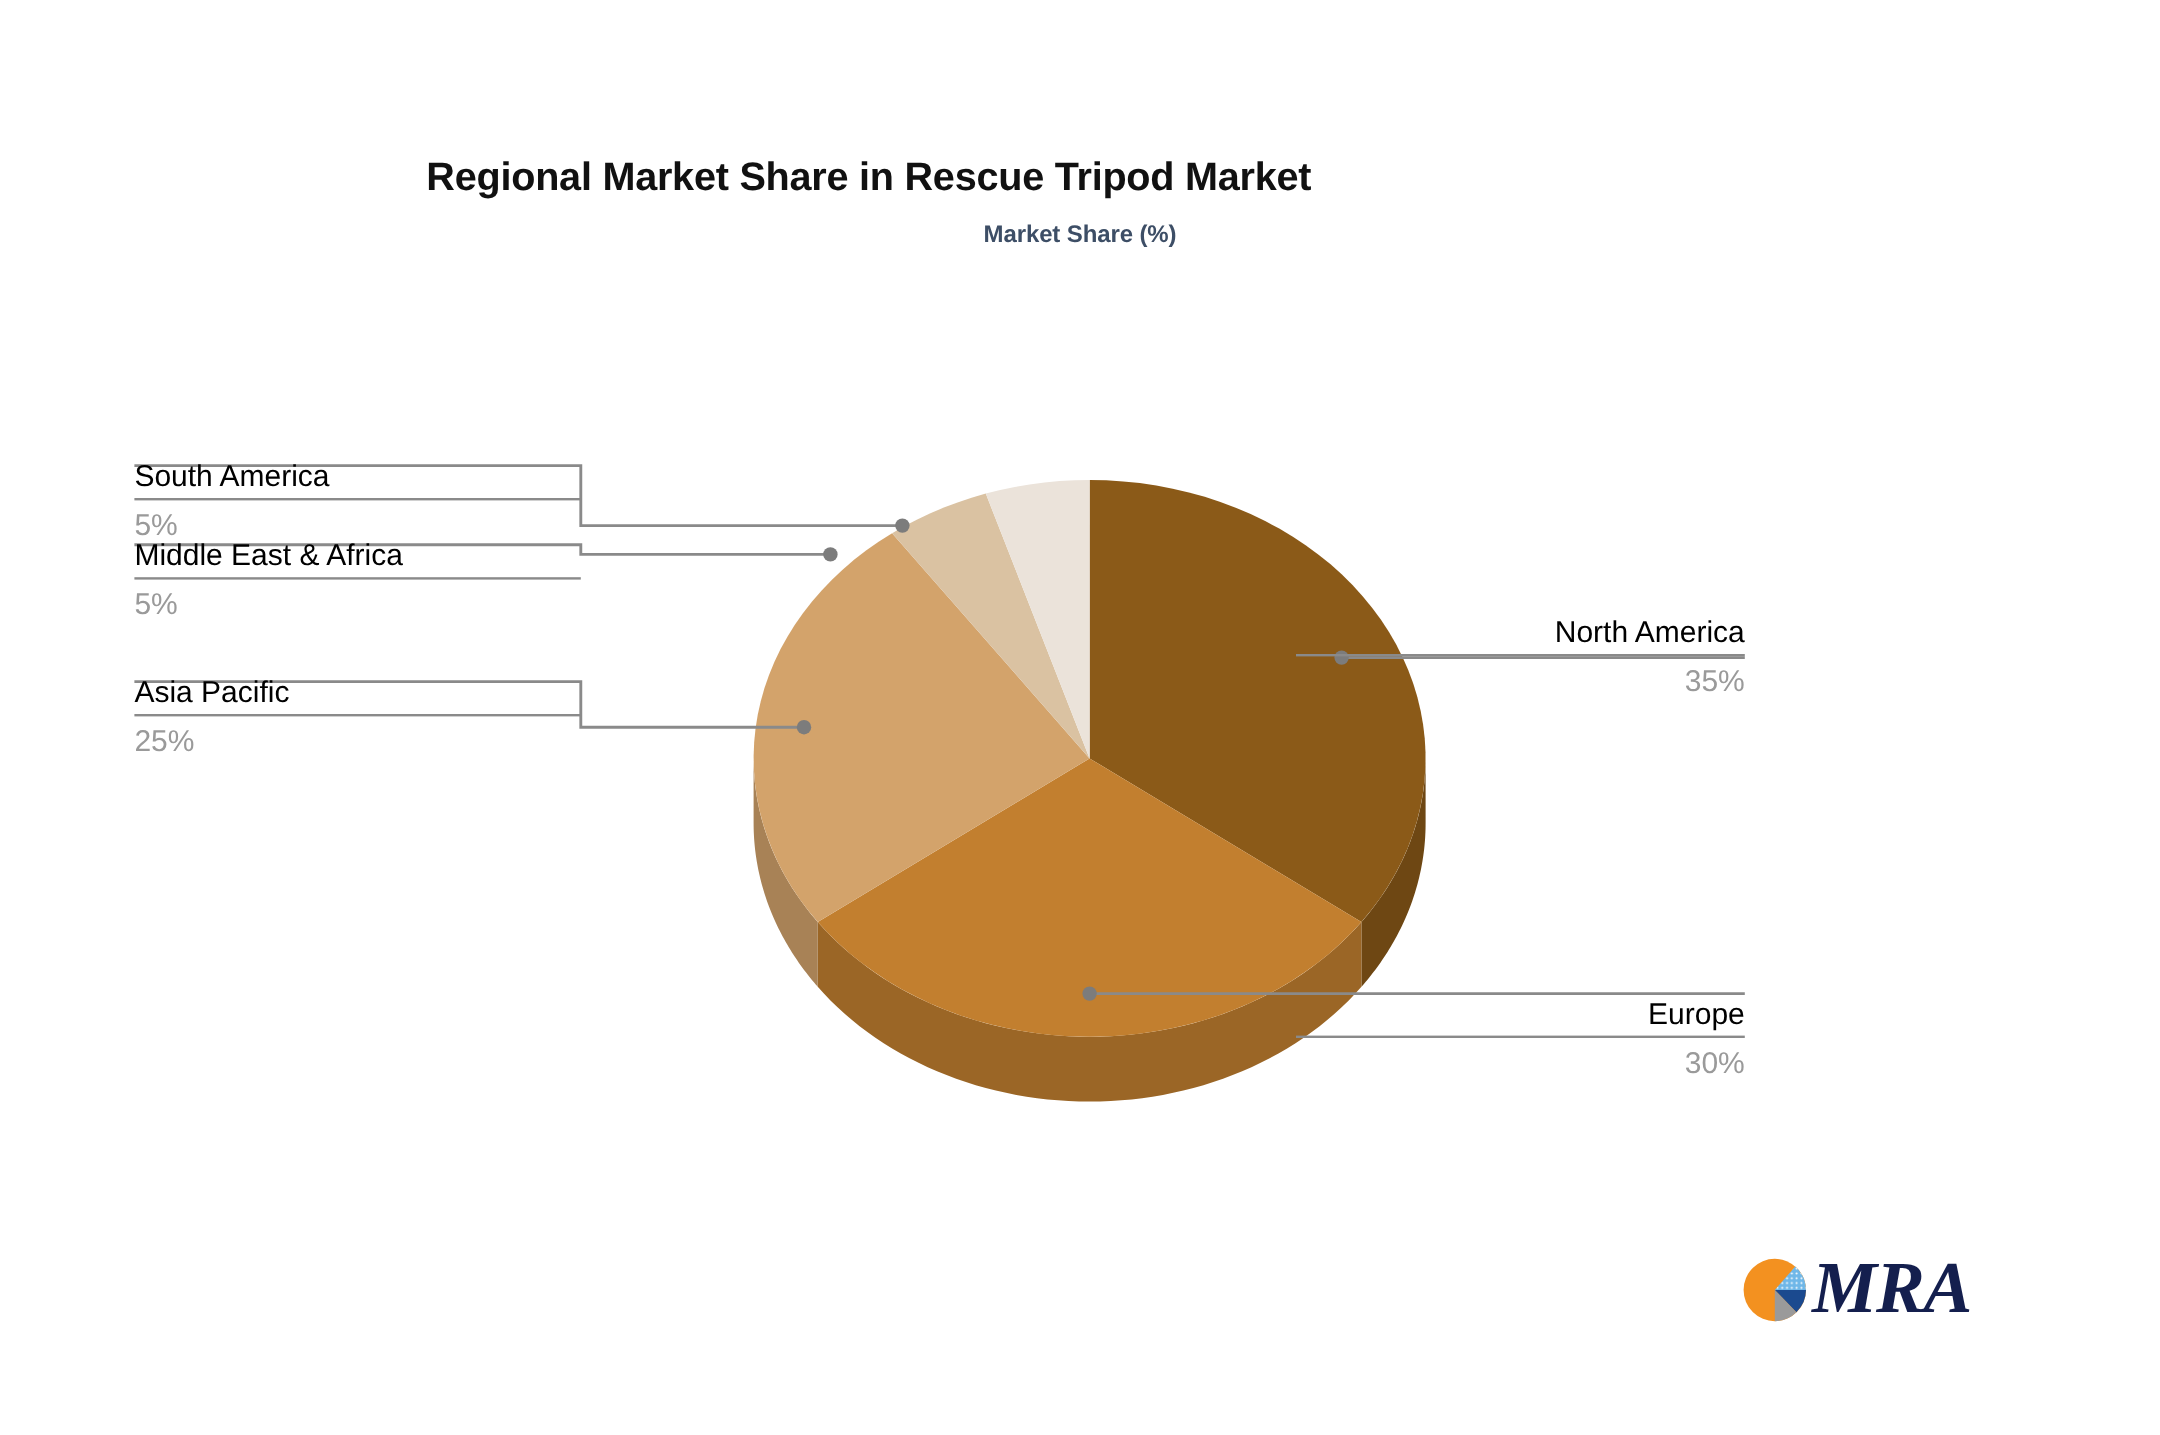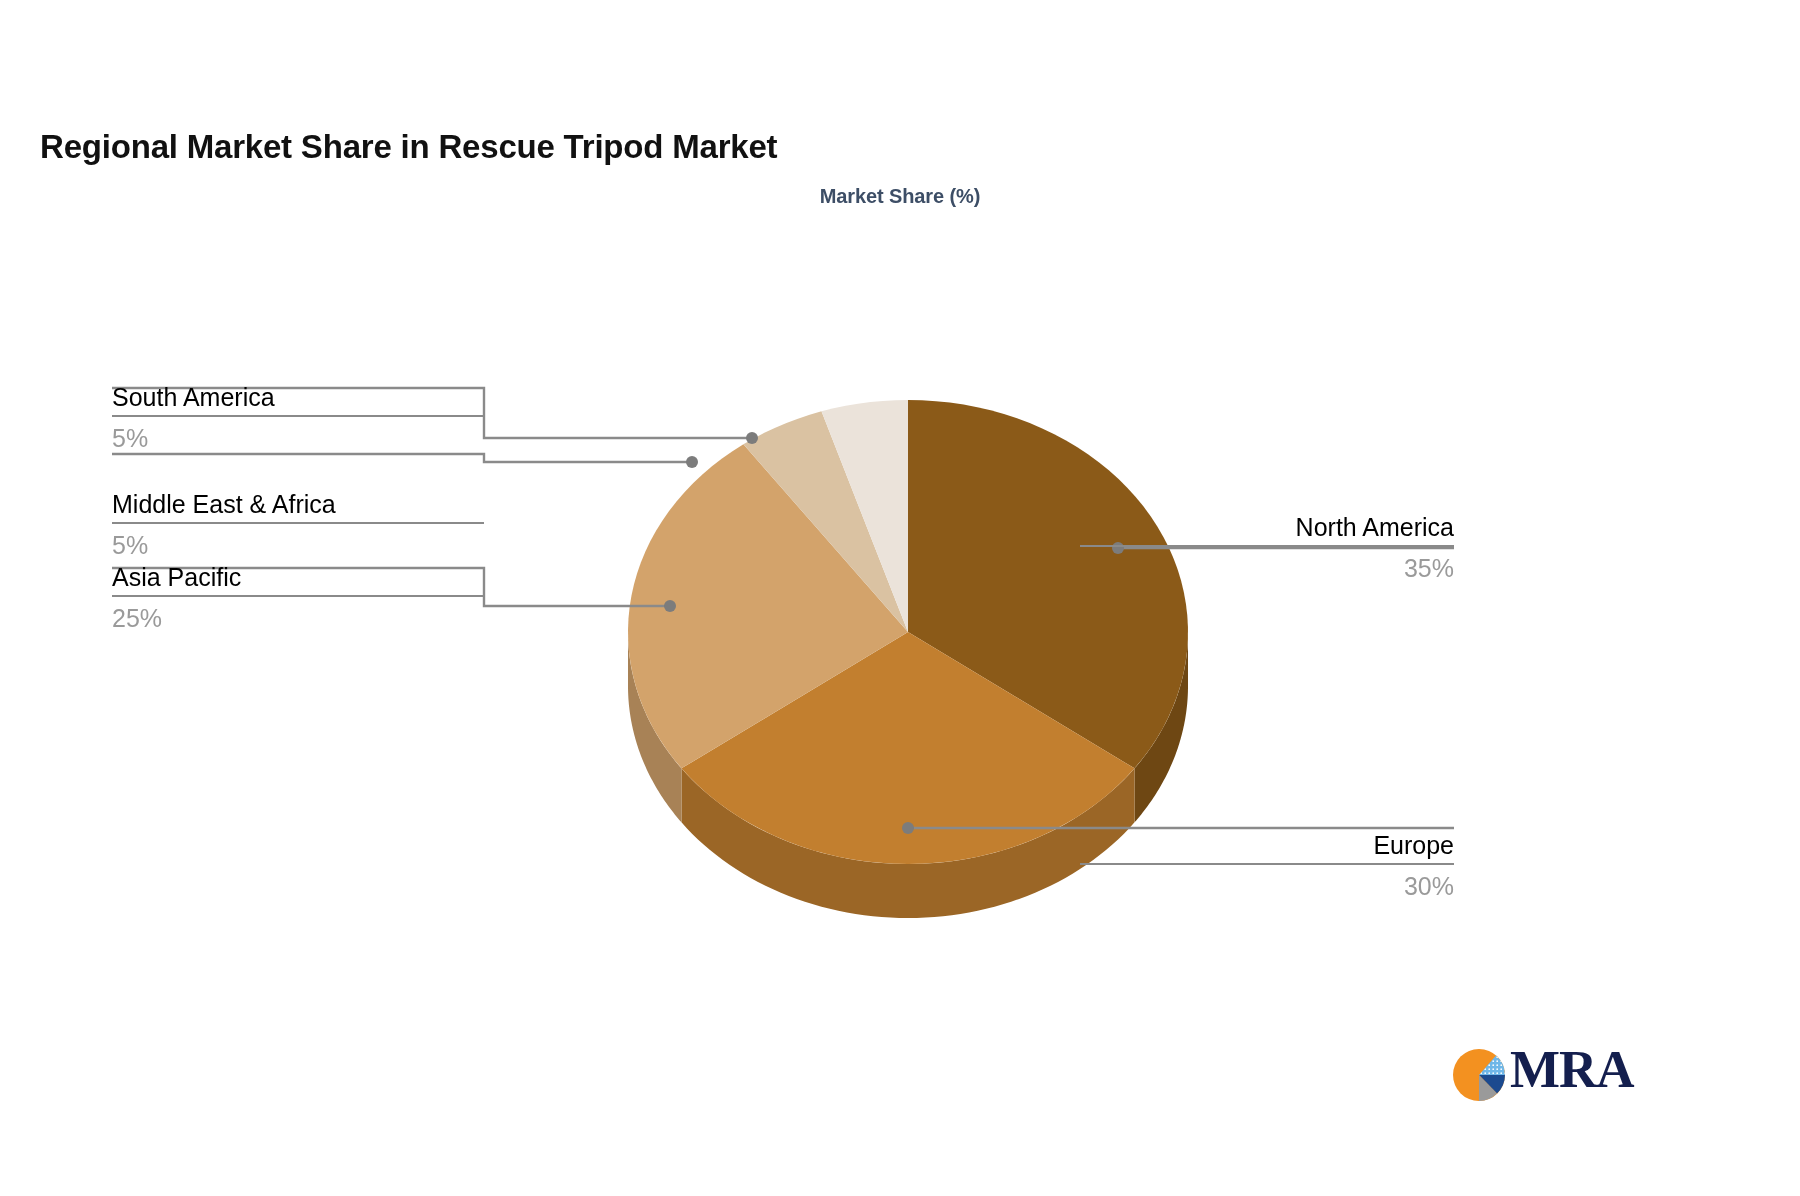--- a/index.html
+++ b/index.html
@@ -18,26 +18,25 @@
     background: #ffffff;
     overflow: hidden;
   }
 
   
   #chart-title {
     position: absolute;
     left: 0;
     top: 128px;
     width: 1448px;
-    text-align: left;
+    text-align: center;
     font-size: 33px;
     font-weight: bold;
     color: #111111;
     letter-spacing: -0.2px;
-    margin-left: 40px;
   }
   #chart-subtitle {
     position: absolute;
     left: 0;
     top: 185px;
     width: 1800px;
     text-align: center;
     font-size: 20px;
     font-weight: bold;
     color: #3d4e66;
@@ -78,43 +77,44 @@
     padding-top: 4px;
     white-space: nowrap;
   }
   .callout.left  .cl-name,
   .callout.left  .cl-value { text-align: left; }
   .callout.right .cl-name,
   .callout.right .cl-value { text-align: right; }
 
   
   #callout-south-america     { left: 112px; top: 382px;  width: 372px; }
-  #callout-middle-east-africa{ left: 112px; top: 448px;  width: 372px; margin-top: 41px; }
+  #callout-middle-east-africa{ left: 112px; top: 448px;  width: 372px; }
   #callout-asia-pacific      { left: 112px; top: 562px;  width: 372px; }
   #callout-north-america     { left: 1080px; top: 512px; width: 374px; }
   #callout-europe            { left: 1080px; top: 792px; width: 374px; margin-top: 38px; }
 
   
   #mra-logo {
     position: absolute;
     left: 1452px;
     top: 1043px;
     width: 200px;
     height: 70px;
   }
   #mra-logo .logo-mark { position: absolute; left: 0; top: 5px; }
   #mra-logo .logo-text {
     position: absolute;
     left: 58px;
     top: -4px;
     font-family: "Liberation Serif", serif;
-    font-size: 53px;
+    font-size: 61px;
     font-weight: bold;
     color: #141f4e;
     letter-spacing: -1px;
+    font-style: italic;
   }
 </style>
 </head>
 <body>
 
 <div id="canvas">
 
   <div id="chart-title">Regional Market Share in Rescue Tripod Market</div>
 
   <div id="chart-subtitle">Market Share (%)</div>

